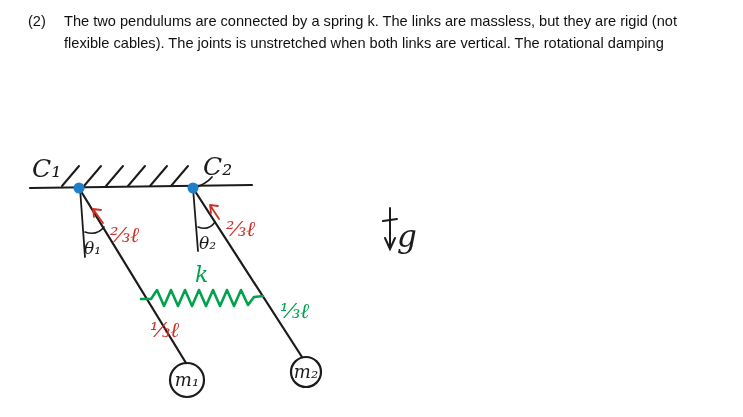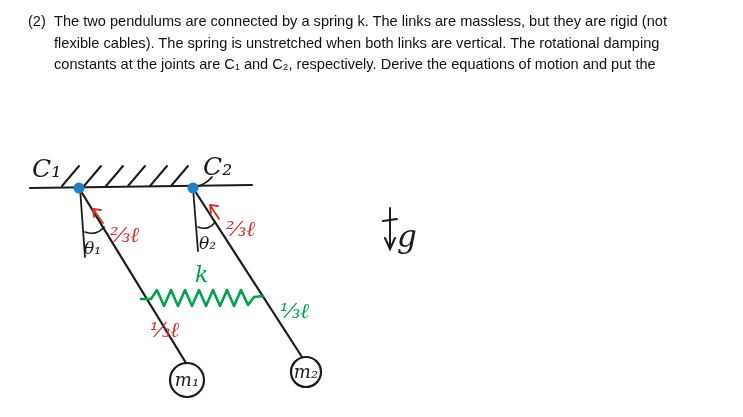--- a/index.html
+++ b/index.html
@@ -1,42 +1,41 @@
 <!DOCTYPE html>
 <html><head>
 <meta charset="utf-8">
 <style>
   html,body{margin:0;padding:0;background:#ffffff;}
   .page{position:relative;width:743px;height:417px;background:#fff;overflow:hidden;
         font-family:"Liberation Sans",sans-serif;color:#111;}
   .problem{position:absolute;left:28px;top:11px;width:702px;}
   .pnum{position:absolute;left:0;top:0;font-size:14.6px;line-height:21.6px;}
-  .ptext{margin-left:26px;}
+  .ptext{margin-left:36px;}
   .pline{font-size:14.6px;line-height:21.6px;white-space:nowrap;}
   svg{position:absolute;left:0;top:130px;}
   text{font-family:"DejaVu Serif",serif;}
   .lbl-c{font-size:25px;font-style:italic;fill:#1b1b1b;}
   .lbl-theta{font-size:17px;font-style:italic;fill:#1b1b1b;}
   .lbl-frac-red{font-size:21px;font-style:italic;fill:#d03127;}
   .lbl-frac-green{font-size:21px;font-style:italic;fill:#00a24c;}
   .lbl-k{font-size:22px;font-style:italic;fill:#00a24c;}
   .lbl-g{font-size:31px;font-style:italic;fill:#1b1b1b;}
   .lbl-m{font-size:18px;font-style:italic;fill:#1b1b1b;text-anchor:middle;}
 </style>
 </head>
 <body>
 
 <div class="page">
 
   <div class="problem">
     <div class="pnum">(2)</div>
     <div class="ptext">
       <div class="pline">The two pendulums are connected by a spring k.  The links are massless, but they are rigid (not</div>
-      <div class="pline">flexible cables).  The spring is unstretched when both links are vertical.  The rotational damping</div>
-      <div class="pline">constants at the joints are C₁ and C₂, respectively.  Derive the equations of motion and put the</div>
+      <div class="pline">flexible cables).  The joints is unstretched when both links are vertical.  The rotational damping</div>
     </div>
   </div>
 
   <svg width="743" height="287" viewBox="0 0 743 287">
 
     <g stroke="#1b1b1b" stroke-width="2.2" fill="none" stroke-linecap="round">
       <path d="M30,58 L252,55"></path>
       <g stroke-width="2">
         <line x1="62" y1="56" x2="79" y2="36"></line>
         <line x1="84" y1="56" x2="101" y2="36"></line>

